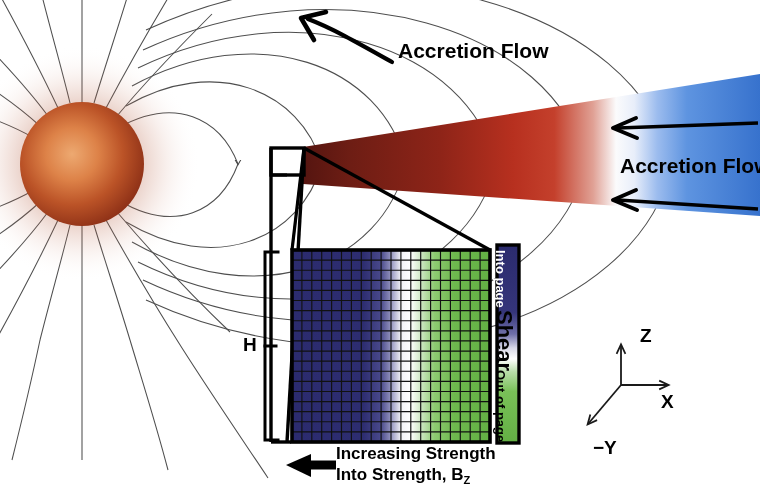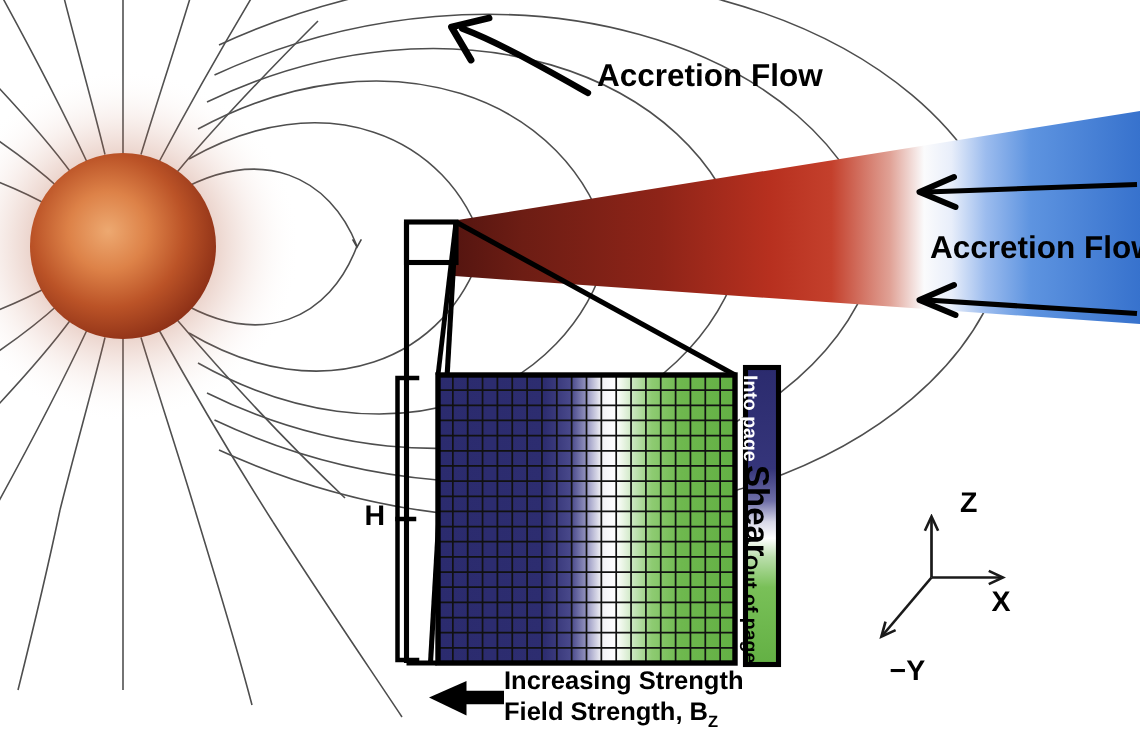--- a/index.html
+++ b/index.html
@@ -234,21 +234,21 @@
     <path d="M621,385 L588,424" marker-end="url(#thinArrow)"></path>
   </g>
 </svg>
 
 <div class="lbl" id="accretion-label-top">Accretion Flow</div>
 
 <div class="lbl" id="accretion-label-right">Accretion Flow</div>
 
 <div class="lbl" id="grid-axis-label">
   <span>Increasing Strength</span><br>
-  <span>Field Strength, B</span><sub>Z</sub>
+  <span>Into Strength, B</span><sub>Z</sub>
 </div>
 
 <div class="lbl" id="h-label">H</div>
 
 <div class="lbl" id="axis-z-label">Z</div>
 <div class="lbl" id="axis-x-label">X</div>
 <div class="lbl" id="axis-y-label">−Y</div>
 
 <div id="shear-label">Shear</div>
 

